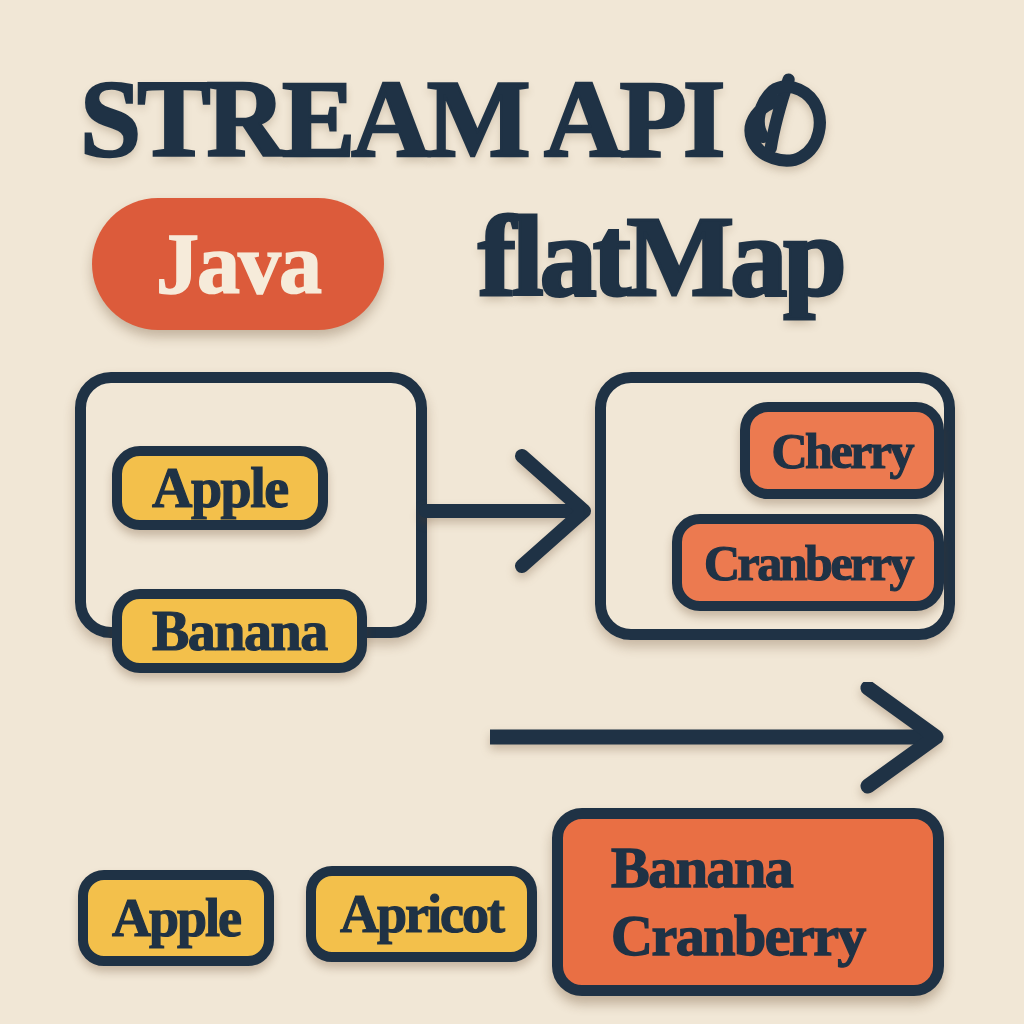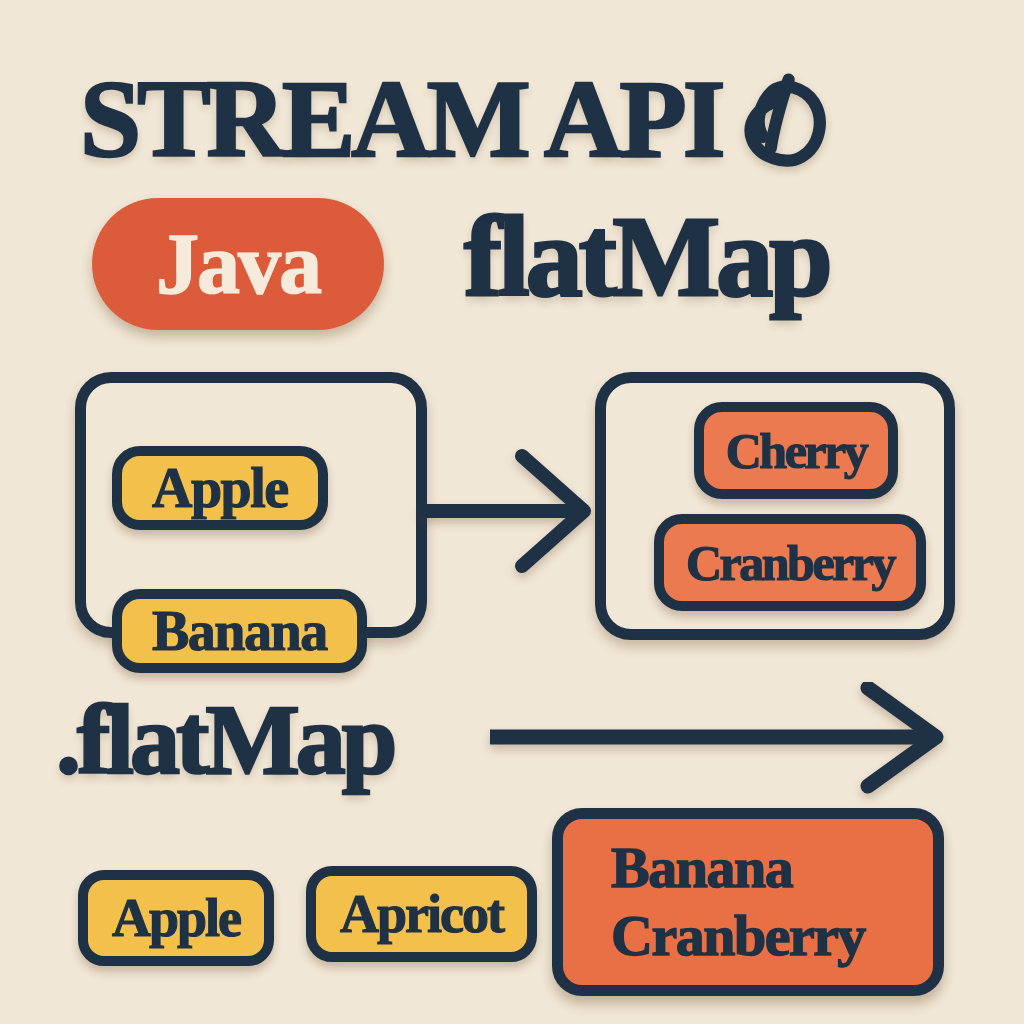--- a/index.html
+++ b/index.html
@@ -21,21 +21,21 @@
     position: absolute; left: 80px; top: 64px;
     display: flex; align-items: flex-start; gap: 14px;
     font-size: 110px; font-weight: bold; letter-spacing: -4px;
     line-height: 1; white-space: nowrap;
     -webkit-text-stroke: 2.5px currentColor;
     text-shadow: 0 5px 8px rgba(92,62,32,.25);
   }
   .kana-svg { width: 94px; height: 100px; margin-top: 6px;
     filter: drop-shadow(0 4px 4px rgba(92,62,32,.25)); }
   .title2 {
-    position: absolute; left: 464px; top: 200px;
+    position: absolute; left: 478px; top: 200px;
     font-size: 114px; font-weight: bold; letter-spacing: -4px;
     line-height: 1;
     -webkit-text-stroke: 3px currentColor;
     text-shadow: 0 5px 8px rgba(92,62,32,.25);
   }
   
   .badge {
     position: absolute; left: 92px; top: 198px;
     width: 292px; height: 132px;
     background: var(--red, #DC5B3B);
@@ -53,21 +53,21 @@
     position: absolute;
     border: 11px solid var(--ink, #1F3245);
     border-radius: 36px;
     box-sizing: border-box;
     display: flex; flex-direction: column;
     gap: 15px;
     box-shadow: 0 7px 12px rgba(92,62,32,.28);
     background: transparent;
   }
   .box-source { left: 75px; top: 372px; width: 352px; height: 266px; padding: 19px 0 0 26px; align-items: flex-start; }
-  .box-result { left: 595px; top: 372px; width: 360px; height: 268px; padding: 19px 0 0 30px; align-items: center; }
+  .box-result { left: 595px; top: 372px; width: 360px; height: 268px; padding: 19px 0 0 30px; align-items: flex-end; }
   
   .pill {
     border: 10px solid var(--ink, #1F3245);
     border-radius: 28px;
     box-sizing: border-box;
     height: 97px;
     display: inline-flex; align-items: center; justify-content: center;
     font-weight: bold;
     box-shadow: 0 6px 9px rgba(92,62,32,.28);
     white-space: nowrap;
@@ -147,21 +147,20 @@
 
   <div class="stream-box box-result">
     <div class="pill pill-orange pill-cherry">
       <span>Cherry</span>
     </div>
     <div class="pill pill-orange">
       <span>Cranberry</span>
     </div>
   </div>
 
-  <div class="op-label">.flatMap</div>
 
   <svg class="arrow-svg arrow-long" viewBox="0 0 470 112" fill="none" stroke="currentColor" stroke-width="15" stroke-linecap="round" stroke-linejoin="round">
     <path d="M0 55 H440"></path>
     <path d="M378 6 L446 55 L378 104"></path>
   </svg>
 
   <div class="pill pill-yellow out-pill out-apple">
     <span>Apple</span>
   </div>
   <div class="pill pill-yellow out-pill out-apricot">

